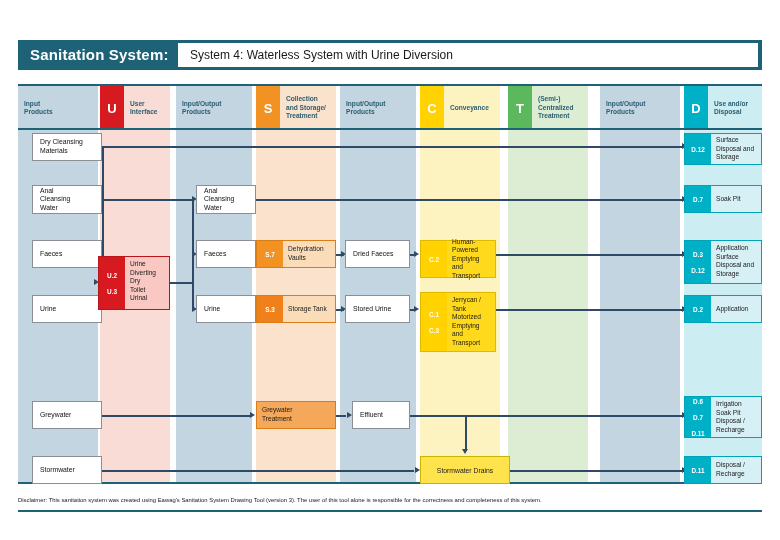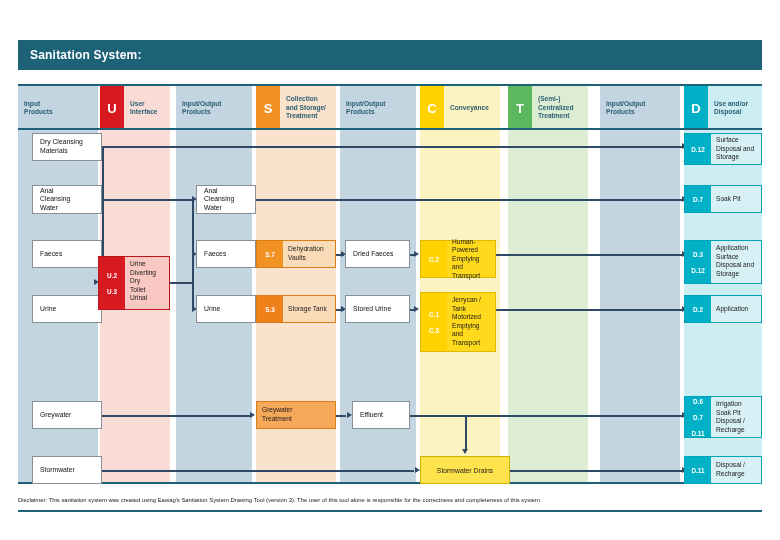--- a/index.html
+++ b/index.html
@@ -11,21 +11,21 @@
   }
   #root{position:relative;width:780px;height:540px;background:#ffffff;}
 
   
   .titlebar{
     position:absolute;left:18px;top:40px;width:744px;height:30px;
     background:#1d6277;
   }
   .titlebar .tlabel{
     position:absolute;left:12px;top:0;height:30px;line-height:30px;
-    color:#ffffff;font-weight:bold;font-size:12px;letter-spacing:.2px;
+    color:#ffffff;font-weight:bold;font-size:15px;letter-spacing:.2px;
   }
   .titlebar .tvalue{
     position:absolute;left:160px;top:3px;right:4px;height:24px;line-height:24px;
     background:#ffffff;color:#1a1a1a;font-size:12px;padding-left:12px;
     box-sizing:border-box;
   }
 
   
   .band{position:absolute;top:86px;height:396px;}
   .hdr{position:absolute;top:86px;height:44px;display:flex;align-items:center;}
@@ -95,20 +95,21 @@
   }
   .botrule{position:absolute;left:18px;top:510px;width:744px;height:2px;background:#1d6277;}
 </style>
 </head>
 <body>
 
 <div id="root">
 
   <div class="titlebar">
     <div class="tlabel">Sanitation System:</div>
+    <div class="tvalue">System 4: Waterless System with Urine Diversion</div>
   </div>
 
   <div id="bands">
       <div class="band" style="left: 18px; width: 80px; background: rgb(195, 213, 224);"></div>
       <div class="band" style="left: 100px; width: 70px; background: rgb(249, 220, 214);"></div>
       <div class="band" style="left: 176px; width: 76px; background: rgb(195, 213, 224);"></div>
       <div class="band" style="left: 256px; width: 80px; background: rgb(251, 226, 204);"></div>
       <div class="band" style="left: 340px; width: 76px; background: rgb(195, 213, 224);"></div>
       <div class="band" style="left: 420px; width: 80px; background: rgb(253, 243, 192);"></div>
       <div class="band" style="left: 508px; width: 80px; background: rgb(221, 237, 212);"></div>

